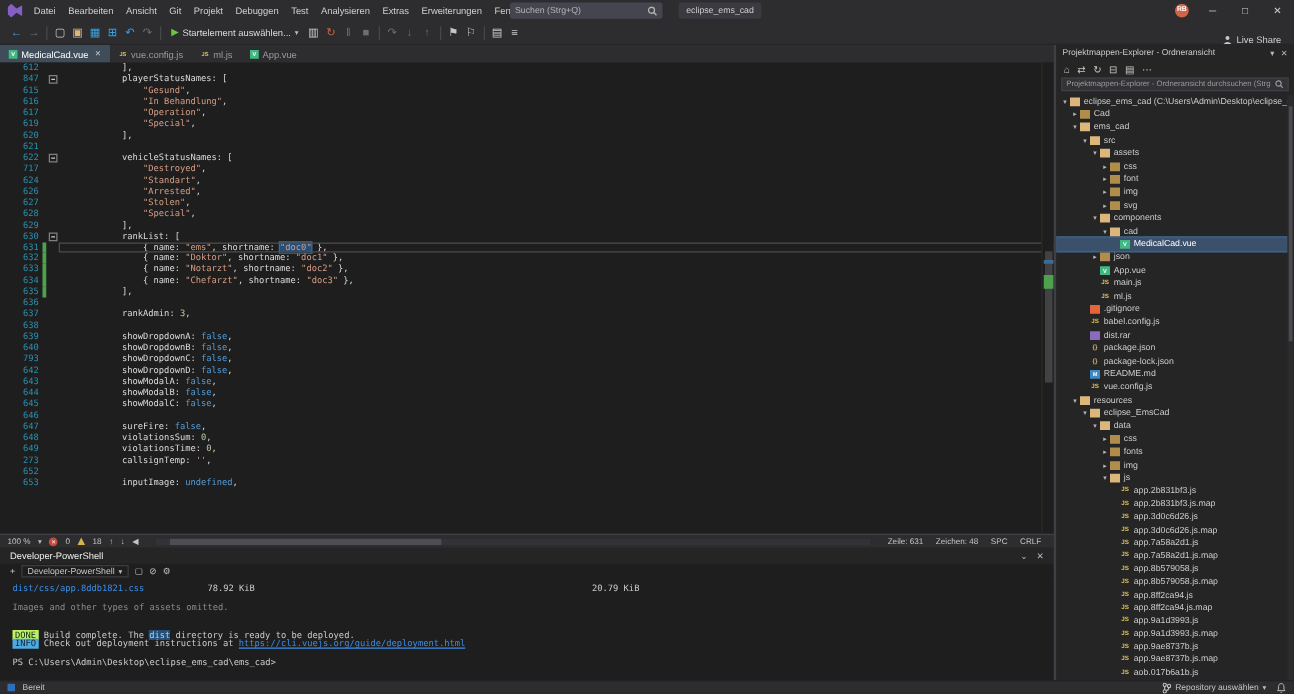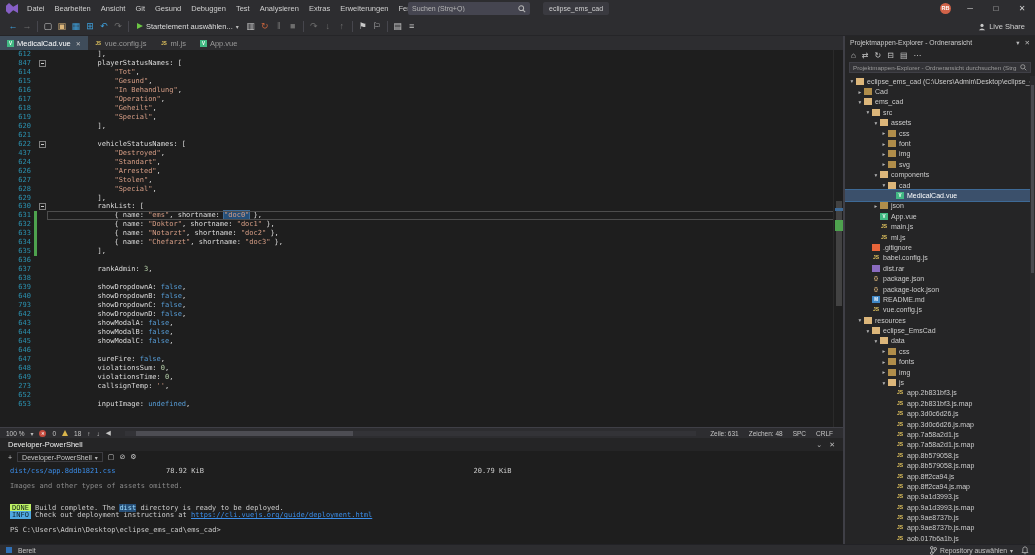--- a/index.html
+++ b/index.html
@@ -19,21 +19,21 @@
   .wbtn { width:26px; height:17px; text-align:center; line-height:17px; font-size:8px; color:#cfcfcf; }
 
   
   .toolbar { position:absolute; top:17px; left:0; width:1035px; height:19px; background:#2d2d30; border-bottom:1px solid #252528; display:flex; align-items:center; padding-left:6px; font-size:7.5px; }
   .ticon { width:14px; text-align:center; font-size:9px; line-height:17px; cursor:default; flex:none; }
   .tsep { width:1px; height:11px; background:#46464d; margin:0 3px; flex:none; }
   .runbtn { display:flex; align-items:center; gap:3px; padding:0 5px; height:15px; cursor:default; }
   .playtri { width:0; height:0; border-left:6px solid #6cc644; border-top:3.5px solid transparent; border-bottom:3.5px solid transparent; }
   .runlabel { color:#dddddd; }
   .caret { font-size:6px; color:#bbbbbb; }
-  .liveshare { position:absolute; right:10px; top:0; height:19px; display:flex; align-items:center; gap:3px; color:#cfcfcf; }
+  .liveshare { position:absolute; right:10px; top:0; height:19px; display:flex; align-items:flex-end; gap:3px; color:#cfcfcf; }
 
   
   .tabbar { position:absolute; top:36px; left:0; width:843px; height:14px; background:#2d2d30; display:flex; align-items:flex-end; font-size:7.5px; }
   .tab { height:14px; display:flex; align-items:center; gap:3px; padding:0 7px; color:#999999; cursor:default; }
   .tab.active { background:#3f4c5a; color:#ffffff; }
   .tabclose { font-size:6px; margin-left:2px; color:#cccccc; }
   .tabicon { width:7px; height:7px; flex:none; font:bold 4.5px/7px "Liberation Sans",sans-serif; text-align:center; }
   .tabicon.vue { background:#41b883; color:#fff; }
   .tabicon.js { color:#e2c45e; background:transparent; }
   .tabbar-right { position:absolute; right:4px; top:0; height:14px; display:flex; align-items:center; gap:5px; color:#bbbbbb; font-size:7px; }
@@ -112,21 +112,21 @@
 </head>
 <body>
 
 <div class="titlebar">
   <span class="vslogo"></span>
   <div class="menubar" id="menubar">
       <span class="mitem">Datei</span>
       <span class="mitem">Bearbeiten</span>
       <span class="mitem">Ansicht</span>
       <span class="mitem">Git</span>
-      <span class="mitem">Gesund</span>
+      <span class="mitem">Projekt</span>
       <span class="mitem">Debuggen</span>
       <span class="mitem">Test</span>
       <span class="mitem">Analysieren</span>
       <span class="mitem">Extras</span>
       <span class="mitem">Erweiterungen</span>
       <span class="mitem">Fenster</span>
       <span class="mitem">Hilfe</span>
     </div>
   <div class="qsearch">
     <span class="txt">Suchen (Strg+Q)</span>
@@ -208,30 +208,28 @@
   </div>
 <div class="tabbar-right" style="top:36px;">
   <span>▾</span>
   <span>▢</span>
 </div>
 
 <div class="editor">
   <div id="code">
       <div class="crow"><span class="lnum">612</span><span class="chgc"></span><span class="foldc"></span><span class="codec">            ],</span></div>
       <div class="crow"><span class="lnum">847</span><span class="chgc"></span><span class="foldc"><span class="foldbox"></span></span><span class="codec">            playerStatusNames: [</span></div>
-      <div class="crow"><span class="lnum">614</span><span class="chgc"></span><span class="foldc"></span><span class="codec">                <span class="t-str">"Tot"</span>,</span></div>
       <div class="crow"><span class="lnum">615</span><span class="chgc"></span><span class="foldc"></span><span class="codec">                <span class="t-str">"Gesund"</span>,</span></div>
       <div class="crow"><span class="lnum">616</span><span class="chgc"></span><span class="foldc"></span><span class="codec">                <span class="t-str">"In Behandlung"</span>,</span></div>
       <div class="crow"><span class="lnum">617</span><span class="chgc"></span><span class="foldc"></span><span class="codec">                <span class="t-str">"Operation"</span>,</span></div>
-      <div class="crow"><span class="lnum">618</span><span class="chgc"></span><span class="foldc"></span><span class="codec">                <span class="t-str">"Geheilt"</span>,</span></div>
       <div class="crow"><span class="lnum">619</span><span class="chgc"></span><span class="foldc"></span><span class="codec">                <span class="t-str">"Special"</span>,</span></div>
       <div class="crow"><span class="lnum">620</span><span class="chgc"></span><span class="foldc"></span><span class="codec">            ],</span></div>
       <div class="crow"><span class="lnum">621</span><span class="chgc"></span><span class="foldc"></span><span class="codec">&nbsp;</span></div>
       <div class="crow"><span class="lnum">622</span><span class="chgc"></span><span class="foldc"><span class="foldbox"></span></span><span class="codec">            vehicleStatusNames: [</span></div>
-      <div class="crow"><span class="lnum">437</span><span class="chgc"></span><span class="foldc"></span><span class="codec">                <span class="t-str">"Destroyed"</span>,</span></div>
+      <div class="crow"><span class="lnum">717</span><span class="chgc"></span><span class="foldc"></span><span class="codec">                <span class="t-str">"Destroyed"</span>,</span></div>
       <div class="crow"><span class="lnum">624</span><span class="chgc"></span><span class="foldc"></span><span class="codec">                <span class="t-str">"Standart"</span>,</span></div>
       <div class="crow"><span class="lnum">626</span><span class="chgc"></span><span class="foldc"></span><span class="codec">                <span class="t-str">"Arrested"</span>,</span></div>
       <div class="crow"><span class="lnum">627</span><span class="chgc"></span><span class="foldc"></span><span class="codec">                <span class="t-str">"Stolen"</span>,</span></div>
       <div class="crow"><span class="lnum">628</span><span class="chgc"></span><span class="foldc"></span><span class="codec">                <span class="t-str">"Special"</span>,</span></div>
       <div class="crow"><span class="lnum">629</span><span class="chgc"></span><span class="foldc"></span><span class="codec">            ],</span></div>
       <div class="crow"><span class="lnum">630</span><span class="chgc"></span><span class="foldc"><span class="foldbox"></span></span><span class="codec">            rankList: [</span></div>
       <div class="crow cur"><span class="lnum">631</span><span class="chgc chg-on"></span><span class="foldc"></span><span class="codec">                { name: <span class="t-str">"ems"</span>, shortname: <span class="sel t-str">"doc0"</span> },</span></div>
       <div class="crow"><span class="lnum">632</span><span class="chgc chg-on"></span><span class="foldc"></span><span class="codec">                { name: <span class="t-str">"Doktor"</span>, shortname: <span class="t-str">"doc1"</span> },</span></div>
       <div class="crow"><span class="lnum">633</span><span class="chgc chg-on"></span><span class="foldc"></span><span class="codec">                { name: <span class="t-str">"Notarzt"</span>, shortname: <span class="t-str">"doc2"</span> },</span></div>
       <div class="crow"><span class="lnum">634</span><span class="chgc chg-on"></span><span class="foldc"></span><span class="codec">                { name: <span class="t-str">"Chefarzt"</span>, shortname: <span class="t-str">"doc3"</span> },</span></div>

